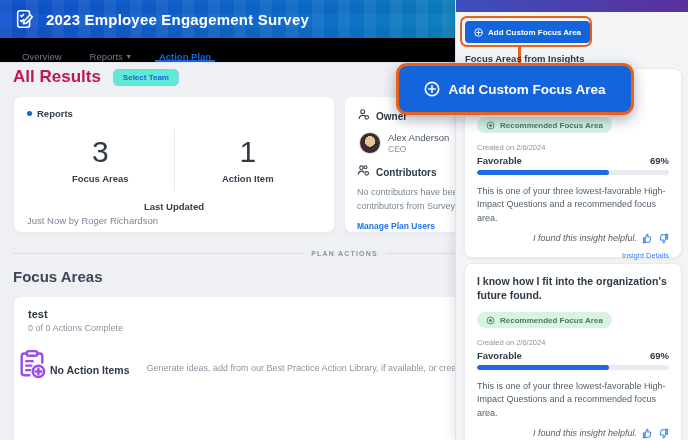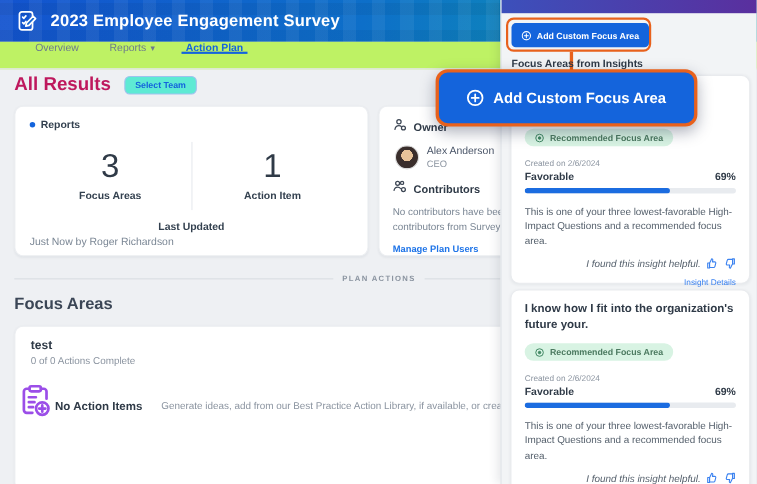--- a/index.html
+++ b/index.html
@@ -12,22 +12,22 @@
     display:flex; align-items:center; padding:0 14px; gap:10px; }
   .app-header::before{ content:""; position:absolute; inset:0;
     background-image:
       repeating-linear-gradient(90deg, rgba(255,255,255,.06) 0 12px, transparent 12px 26px),
       repeating-linear-gradient(0deg, rgba(0,0,0,.05) 0 11px, transparent 11px 24px);
     pointer-events:none; }
   .app-title{ color:#fff; font-size:15px; font-weight:700; letter-spacing:.2px; position:relative; }
   .logo{ position:relative; display:flex; }
 
   
-  .nav-bar{ position:absolute; left:0; top:38px; width:688px; height:25px; background:#bef264;
-    border-bottom:1px solid #e4e7eb; display:flex; align-items:flex-start; padding-left:32px; gap:28px; }
+  .nav-bar{ position:absolute; left:0; top:38px; width:688px; height:25px; background:#000000;
+    border-bottom:1px solid #e4e7eb; display:flex; align-items:flex-end; padding-left:22px; gap:28px; }
   .nav-tab{ display:flex; align-items:center; gap:4px; font-size:9.5px; color:#6d7b8c; cursor:pointer; position:relative; }
   .nav-tab .caret{ font-size:8px; color:#6d7b8c; }
   .nav-tab.active{ color:#1464dc; font-weight:700; }
   .nav-tab.active::after{ content:""; position:absolute; left:-4px; right:-4px; bottom:0; height:2px; background:#1464dc; }
 
   
   .page-head{ position:absolute; left:13px; top:67px; display:flex; align-items:center; gap:12px; }
   .page-title{ font-size:17px; font-weight:800; color:#be185d; }
   .btn-outline-sm{ font-size:8px; color:#1464dc; background:#5eead4; border:1px solid #9fc2ee;
     border-radius:5px; padding:3px 9px; font-weight:600; cursor:pointer; }
@@ -90,21 +90,21 @@
   .insight-card.second{ top:263px; height:200px; }
   .ic-title{ font-size:10.5px; font-weight:800; color:#2f3a47; line-height:1.35; min-height:34px; }
   .badge{ display:inline-flex; gap:5px; background:#d8f3e3; color:#4c7a60;
     font-size:8px; font-weight:600; border-radius:10px; padding:3.5px 9px; margin-top:4px; }
   .created{ font-size:7.5px; color:#8b94a0; margin-top:9px; }
   .metric-row{ display:flex; justify-content:space-between; margin-top:3px; }
   .metric-label,.metric-value{ font-size:9.5px; font-weight:800; color:#2f3a47; }
   .progress-track{ margin-top:4px; height:5px; border-radius:3px; background:#e8ebef; overflow:hidden; }
   .progress-fill{ height:100%; border-radius:3px; background:#1b6ce0; }
   .ic-desc{ font-size:9px; color:#55606c; line-height:1.5; margin-top:10px; }
-  .helpful-row{ display:flex; justify-content:flex-end; align-items:center; gap:5px; margin-top:8px; }
+  .helpful-row{ display:flex; justify-content:flex-end; gap:5px; margin-top:8px; }
   .helpful-text{ font-size:9px; font-style:italic; color:#55606c; }
   .thumb{ cursor:pointer; display:flex; }
   .details-link{ text-align:right; font-size:7.5px; color:#3b82f0; margin-top:7px; cursor:pointer; }
   .add-plan-btn{ margin-top:10px; display:inline-block; font-size:8px; font-weight:600; color:#1464dc;
     background:#fff; border:1px solid #9fc2ee; border-radius:5px; padding:4.5px 10px; cursor:pointer; font-family:inherit; }
 
   
   .callout-btn{ position:absolute; left:396px; top:63px; width:238px; height:52px; z-index:30;
     border:3px solid #e8611c; border-radius:11px; background:#1464dc;
     box-shadow:0 5px 14px rgba(20,30,60,.35); display:flex; align-items:center; justify-content:center;
@@ -277,21 +277,21 @@
             <path d="M1.5 5.5h1.8v5H1.5z"></path>
               <path d="M3.3 10V5.7L5.5 1.3c.8.1 1.2.7 1 1.5l-.3 1.6h2.3c.7 0 1.2.6 1 1.3l-.9 3.4c-.2.6-.6.9-1.2.9H3.3z"></path>
           </svg>
         </span>
       </div>
       <div class="details-link">Insight Details</div>
       <button class="add-plan-btn">Add To Plan</button>
     </div>
 
     <div class="insight-card second">
-      <div class="ic-title">I know how I fit into the organization's future your.</div>
+      <div class="ic-title">I know how I fit into the organization's future found.</div>
       <span class="badge">
         <span style="display:flex;">
           <svg width="9" height="9" viewBox="0 0 12 12" fill="none" stroke="#3f8761" stroke-width="1.2">
             <circle cx="6" cy="6" r="4.6"></circle>
               <circle cx="6" cy="6" r="1.5" fill="#3f8761"></circle>
           </svg>
         </span>
         <span>Recommended Focus Area</span>
       </span>
       <div class="created">Created on 2/6/2024</div>

